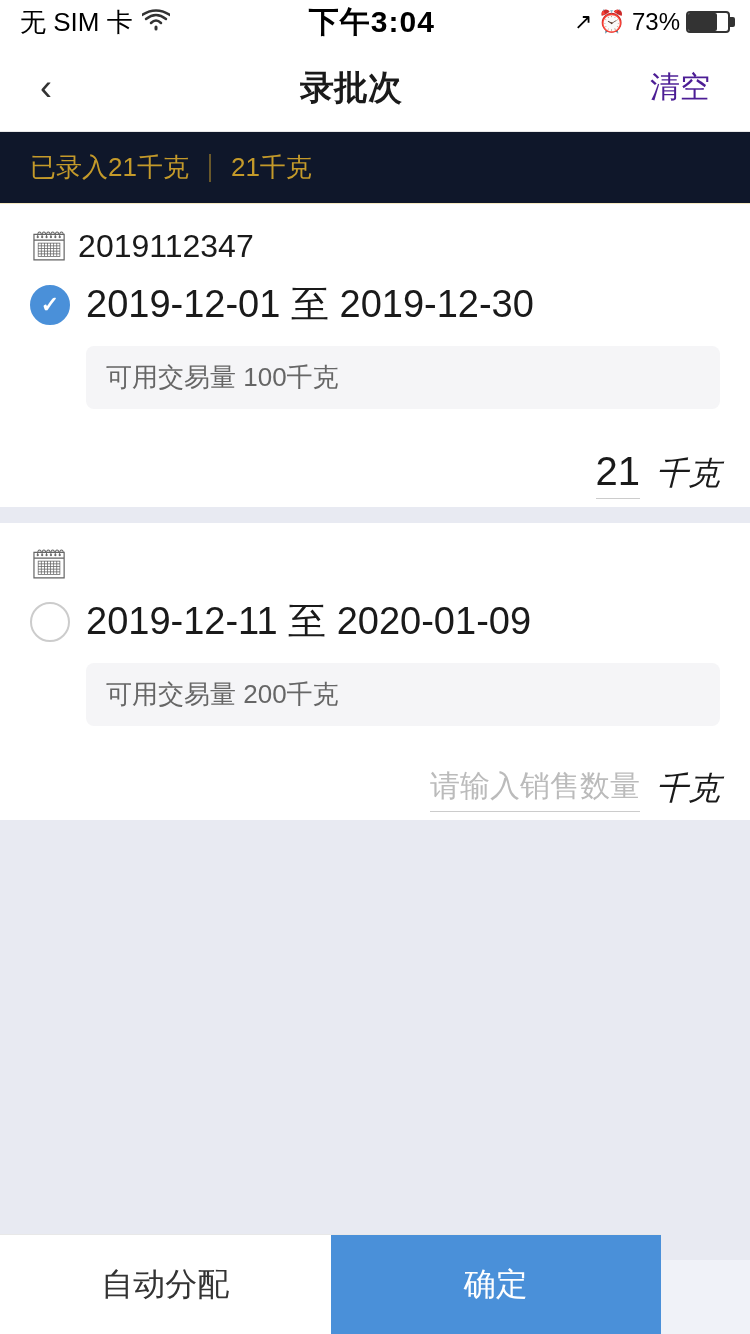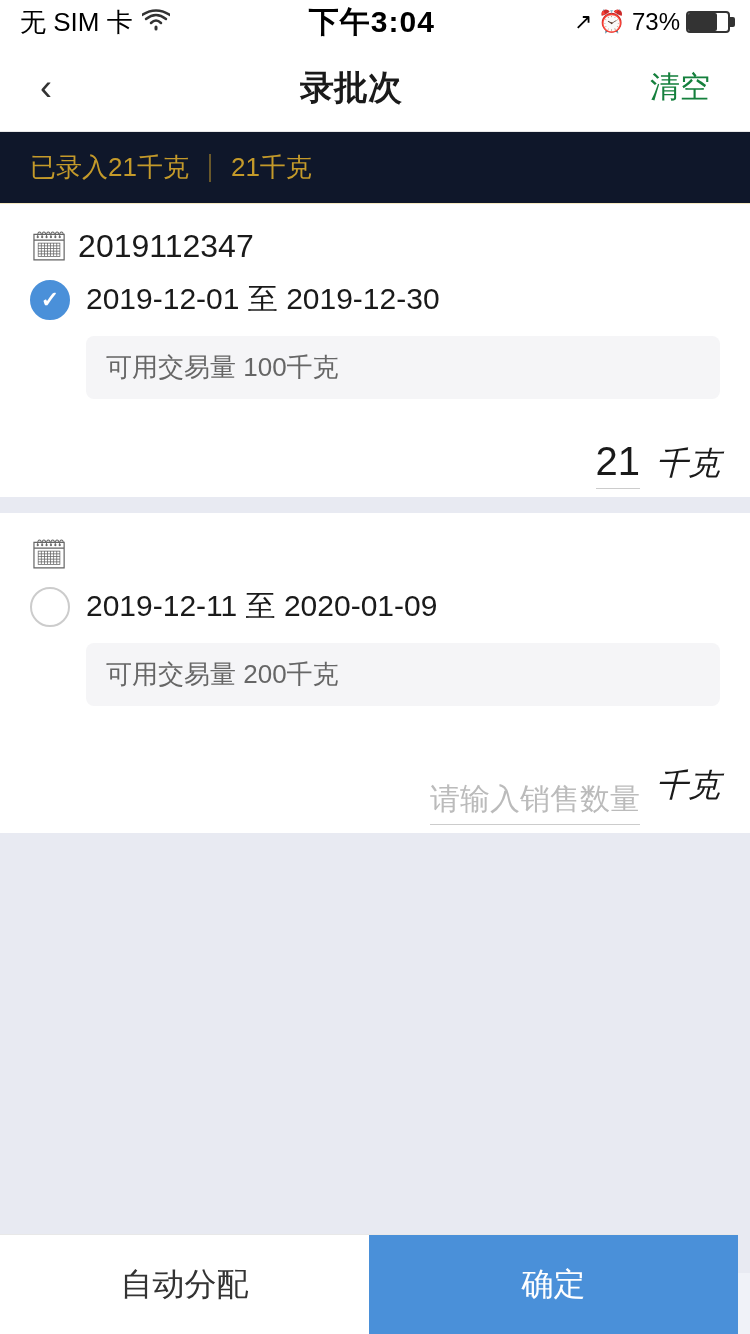--- a/index.html
+++ b/index.html
@@ -85,21 +85,21 @@
       cursor: pointer;
       padding: 10px;
     }
     .nav-title {
       font-size: 34px;
       font-weight: 600;
       color: #1a1a1a;
     }
     .nav-action {
       font-size: 30px;
-      color: #15803d;
+      color: #4c1d95;
       cursor: pointer;
       padding: 10px;
     }
 
     
     .info-banner {
       background: #0f172a;
       padding: 18px 30px;
       display: flex;
       align-items: center;
@@ -161,21 +161,21 @@
       background: #4a90d9;
       border-color: #4a90d9;
     }
     .radio-circle.checked::after {
       content: '✓';
       color: #fff;
       font-size: 22px;
       font-weight: 700;
     }
     .batch-date-text {
-      font-size: 30px;
+      font-size: 38px;
       color: #1a1a1a;
     }
     .available-qty-box {
       margin-left: 56px;
       background: #f5f5f7;
       border-radius: 8px;
       padding: 14px 20px;
       font-size: 26px;
       color: #666;
     }
@@ -202,34 +202,33 @@
     .qty-underline {
       border-bottom: 1.5px solid #ccc;
       padding-bottom: 4px;
       display: flex;
       align-items: center;
       gap: 16px;
     }
     .qty-placeholder {
       font-size: 30px;
       color: #bbb;
-      margin-top: 33px;
     }
 
     .section-divider {
       height: 16px;
       background: #e8eaf2;
     }
 
     
     .bottom-bar {
       position: fixed;
       bottom: 0;
       left: 0;
-      width: 738px;
+      width: 661px;
       height: 100px;
       display: flex;
       background: #fff;
       border-top: 1px solid #e8e8e8;
     }
     .btn-auto {
       flex: 1;
       display: flex;
       align-items: center;
       justify-content: center;

